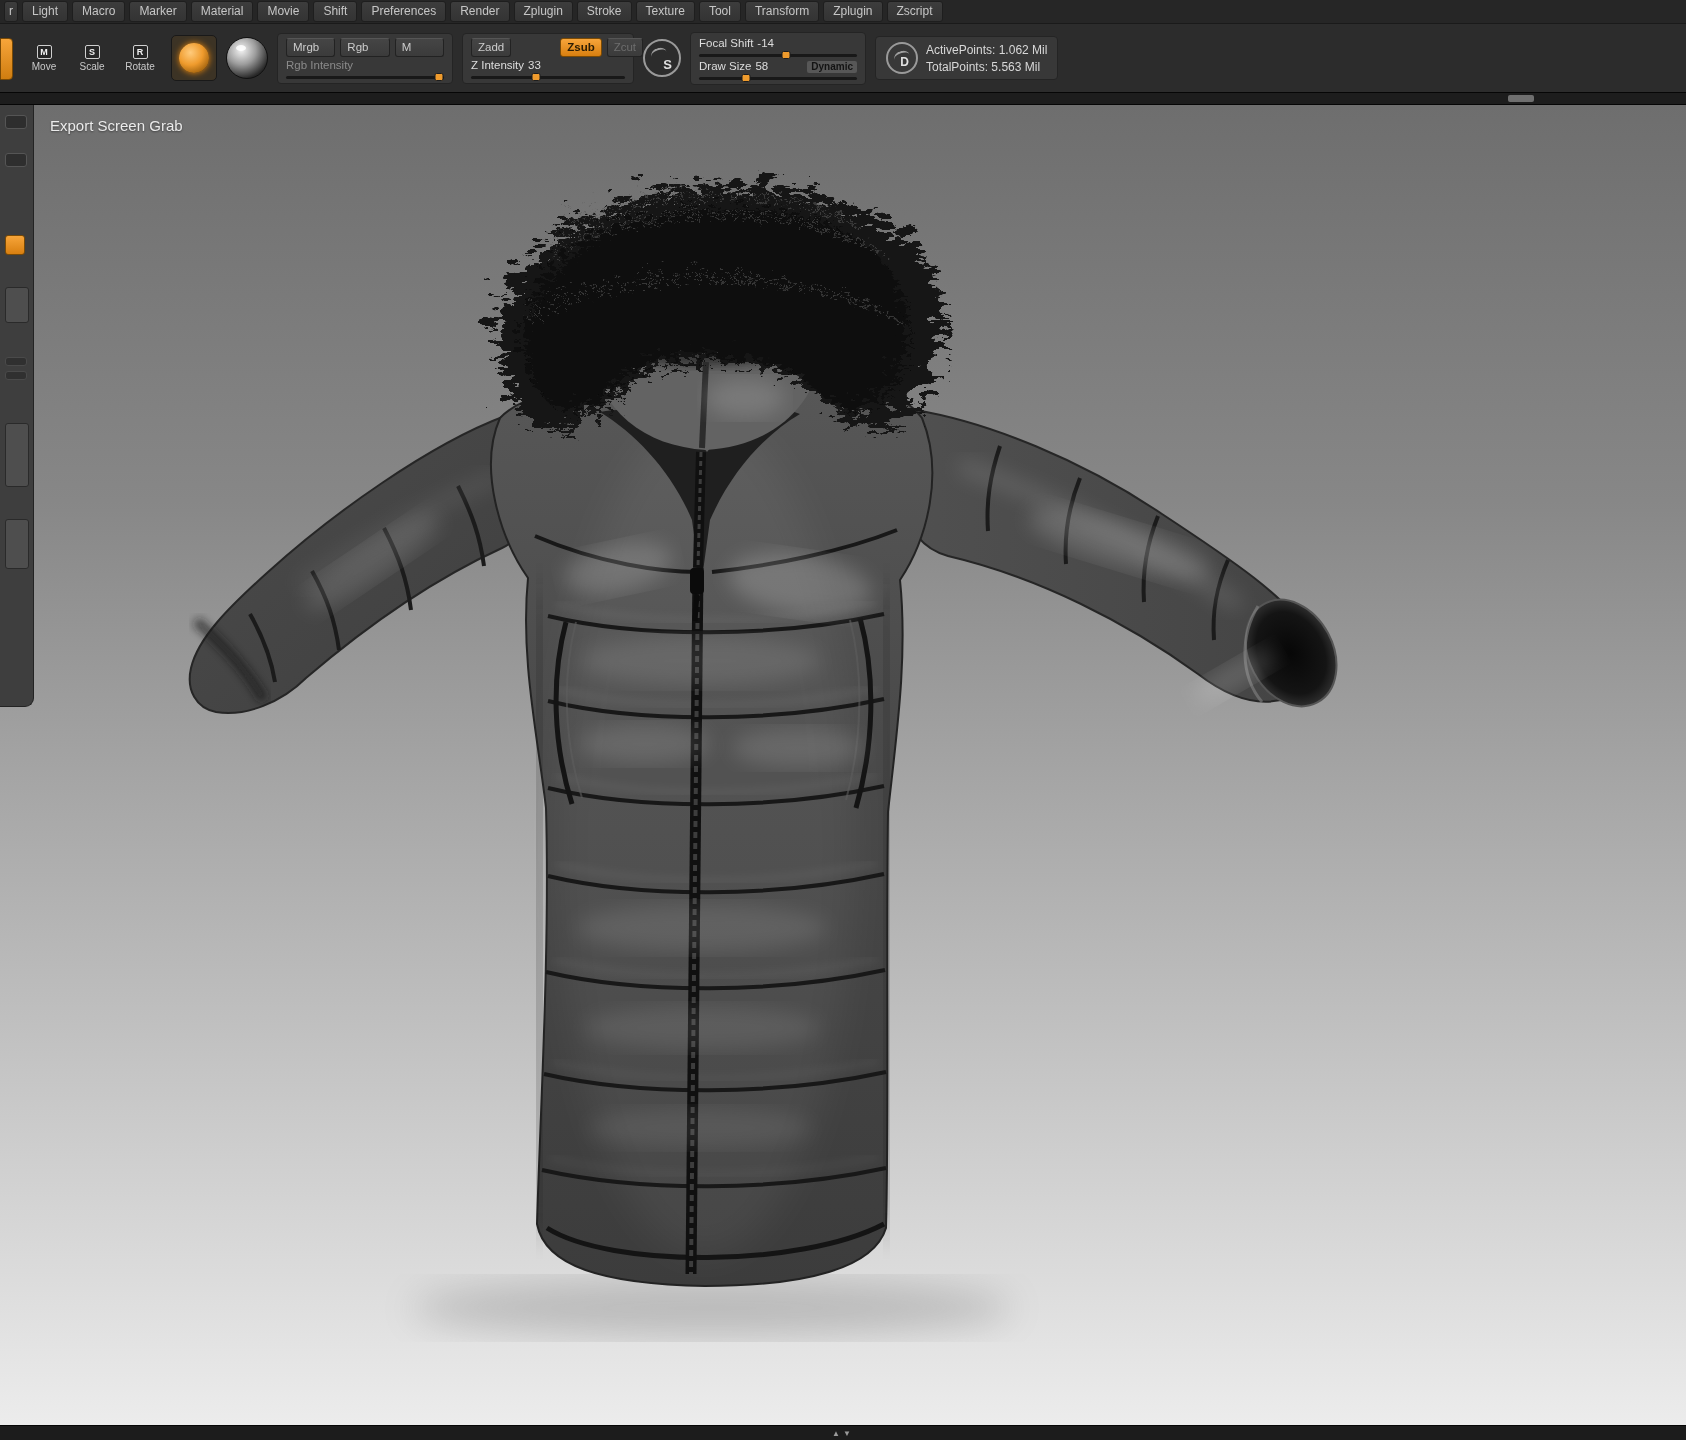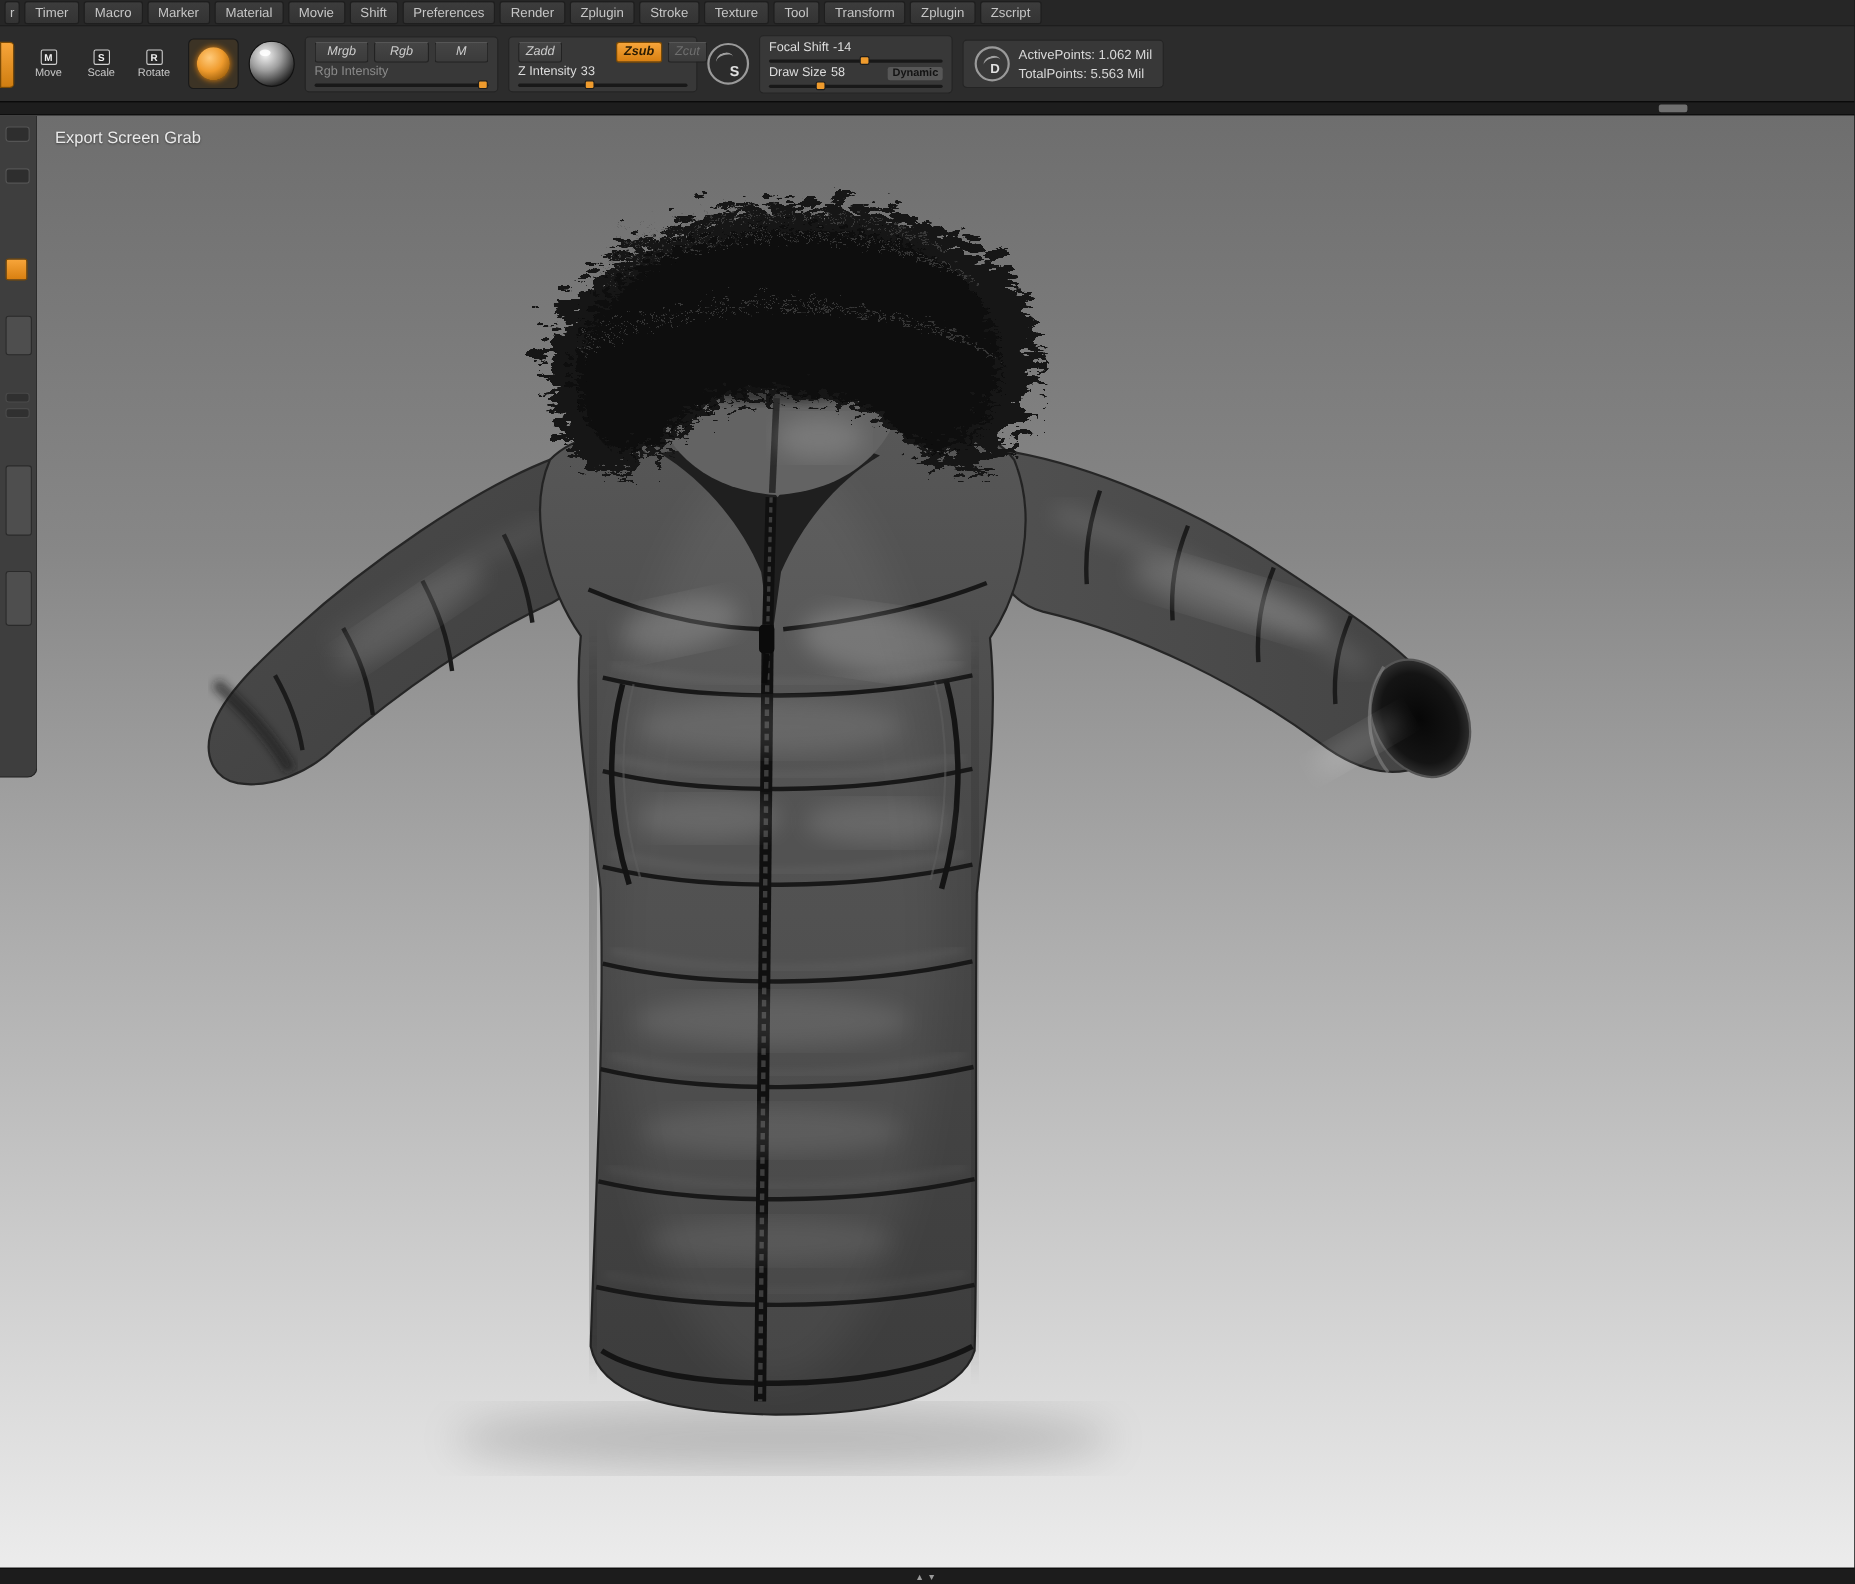--- a/index.html
+++ b/index.html
@@ -23,21 +23,21 @@
   .tgroup{display:flex; gap:12px; align-items:center; margin-right:4px;}
   .tbtn{width:36px; display:flex; flex-direction:column; align-items:center; gap:2px; cursor:pointer;}
   .tbtn .keybox{width:15px; height:14px; border:1px solid #cfcfcf; background:#262626; color:#f0f0f0; font-size:9px; font-weight:bold; display:flex; align-items:center; justify-content:center; border-radius:2px;}
   .tbtn .lab{font-size:10px; color:#c9c9c9;}
   .brush-btn{width:46px; height:46px; border-radius:5px; background:#3c3325; border:1px solid #191919; display:flex; align-items:center; justify-content:center; cursor:pointer;}
   .brush-btn .blob{width:30px; height:30px; border-radius:50%; background:radial-gradient(circle at 38% 32%, #ffcb7c, #ef9b2d 45%, #8a5104 90%); box-shadow:0 0 6px #e8860c;}
   .mat-sphere{width:42px; height:42px; border-radius:50%; background:radial-gradient(circle at 36% 30%, #f4f4f4, #9d9d9d 38%, #2a2a2a 75%, #050505 100%); border:1px solid #111; cursor:pointer; position:relative;}
   .mat-sphere::after{content:""; position:absolute; left:9px; top:7px; width:10px; height:6px; border-radius:50%; background:#fff; opacity:.85;}
   .panel{background:#383838; border:1px solid #242424; border-radius:4px; padding:4px 8px 3px; display:flex; flex-direction:column; gap:2px;}
   .btnrow{display:flex; gap:5px;}
-  .pbtn{flex:1; text-align:center; padding:2px 6px 3px; font-size:11.5px; color:#cccccc; background:linear-gradient(#454545,#3b3b3b); border:1px solid #222; border-top-color:#565656; border-radius:3px; cursor:pointer; white-space:nowrap;font-style:italic;}
+  .pbtn{flex:1; text-align:left; padding:2px 6px 3px; font-size:11.5px; color:#cccccc; background:linear-gradient(#454545,#3b3b3b); border:1px solid #222; border-top-color:#565656; border-radius:3px; cursor:pointer; white-space:nowrap;}
   .pbtn.active{background:linear-gradient(#f7a53a,#d87f10); color:#2b1c03; font-weight:bold; border-color:#7a4a05;margin-left:44px;}
   .pbtn.disabled{color:#6e6e6e; cursor:default;}
   .slider{position:relative; height:21px; font-size:11.5px; color:#ddd; cursor:pointer;}
   .slider .lab{white-space:nowrap;}
   .slider .val{margin-left:4px;}
   .slider .track{position:absolute; left:0; right:0; bottom:1px; height:3px; background:#181818; border-radius:2px;}
   .slider .knob{position:absolute; bottom:-1px; width:9px; height:8px; background:var(--accent); border:1px solid #1d1d1d; border-radius:2px; transform:translateX(-50%);}
   .slider.gray .lab{color:#8a8a8a;}
   .slider .badge{position:absolute; right:0; top:1px; font-size:10px; font-weight:bold; color:#131313; background:#575757; padding:0 4px 1px; border-radius:2px;}
   .ring-icon{width:38px; height:38px; border-radius:50%; border:2px solid #9a9a9a; color:#e0e0e0; display:flex; align-items:flex-end; justify-content:flex-end; padding:3px 7px; font-size:13px; font-weight:bold; cursor:pointer; position:relative;}
@@ -69,21 +69,21 @@
   .bottombar .arrows{font-size:8px; color:#9a9a9a; letter-spacing:3px; cursor:pointer;}
 </style>
 </head>
 <body>
 
 <div class="app">
 
 
   <div class="menubar">
     <span class="menu-item trunc">r</span>
-    <span class="menu-item">Timer</span>
+    <span class="menu-item">Light</span>
     <span class="menu-item">Macro</span>
     <span class="menu-item">Marker</span>
     <span class="menu-item">Material</span>
     <span class="menu-item">Movie</span>
     <span class="menu-item">Shift</span>
     <span class="menu-item">Preferences</span>
     <span class="menu-item">Render</span>
     <span class="menu-item">Zplugin</span>
     <span class="menu-item">Stroke</span>
     <span class="menu-item">Texture</span>

